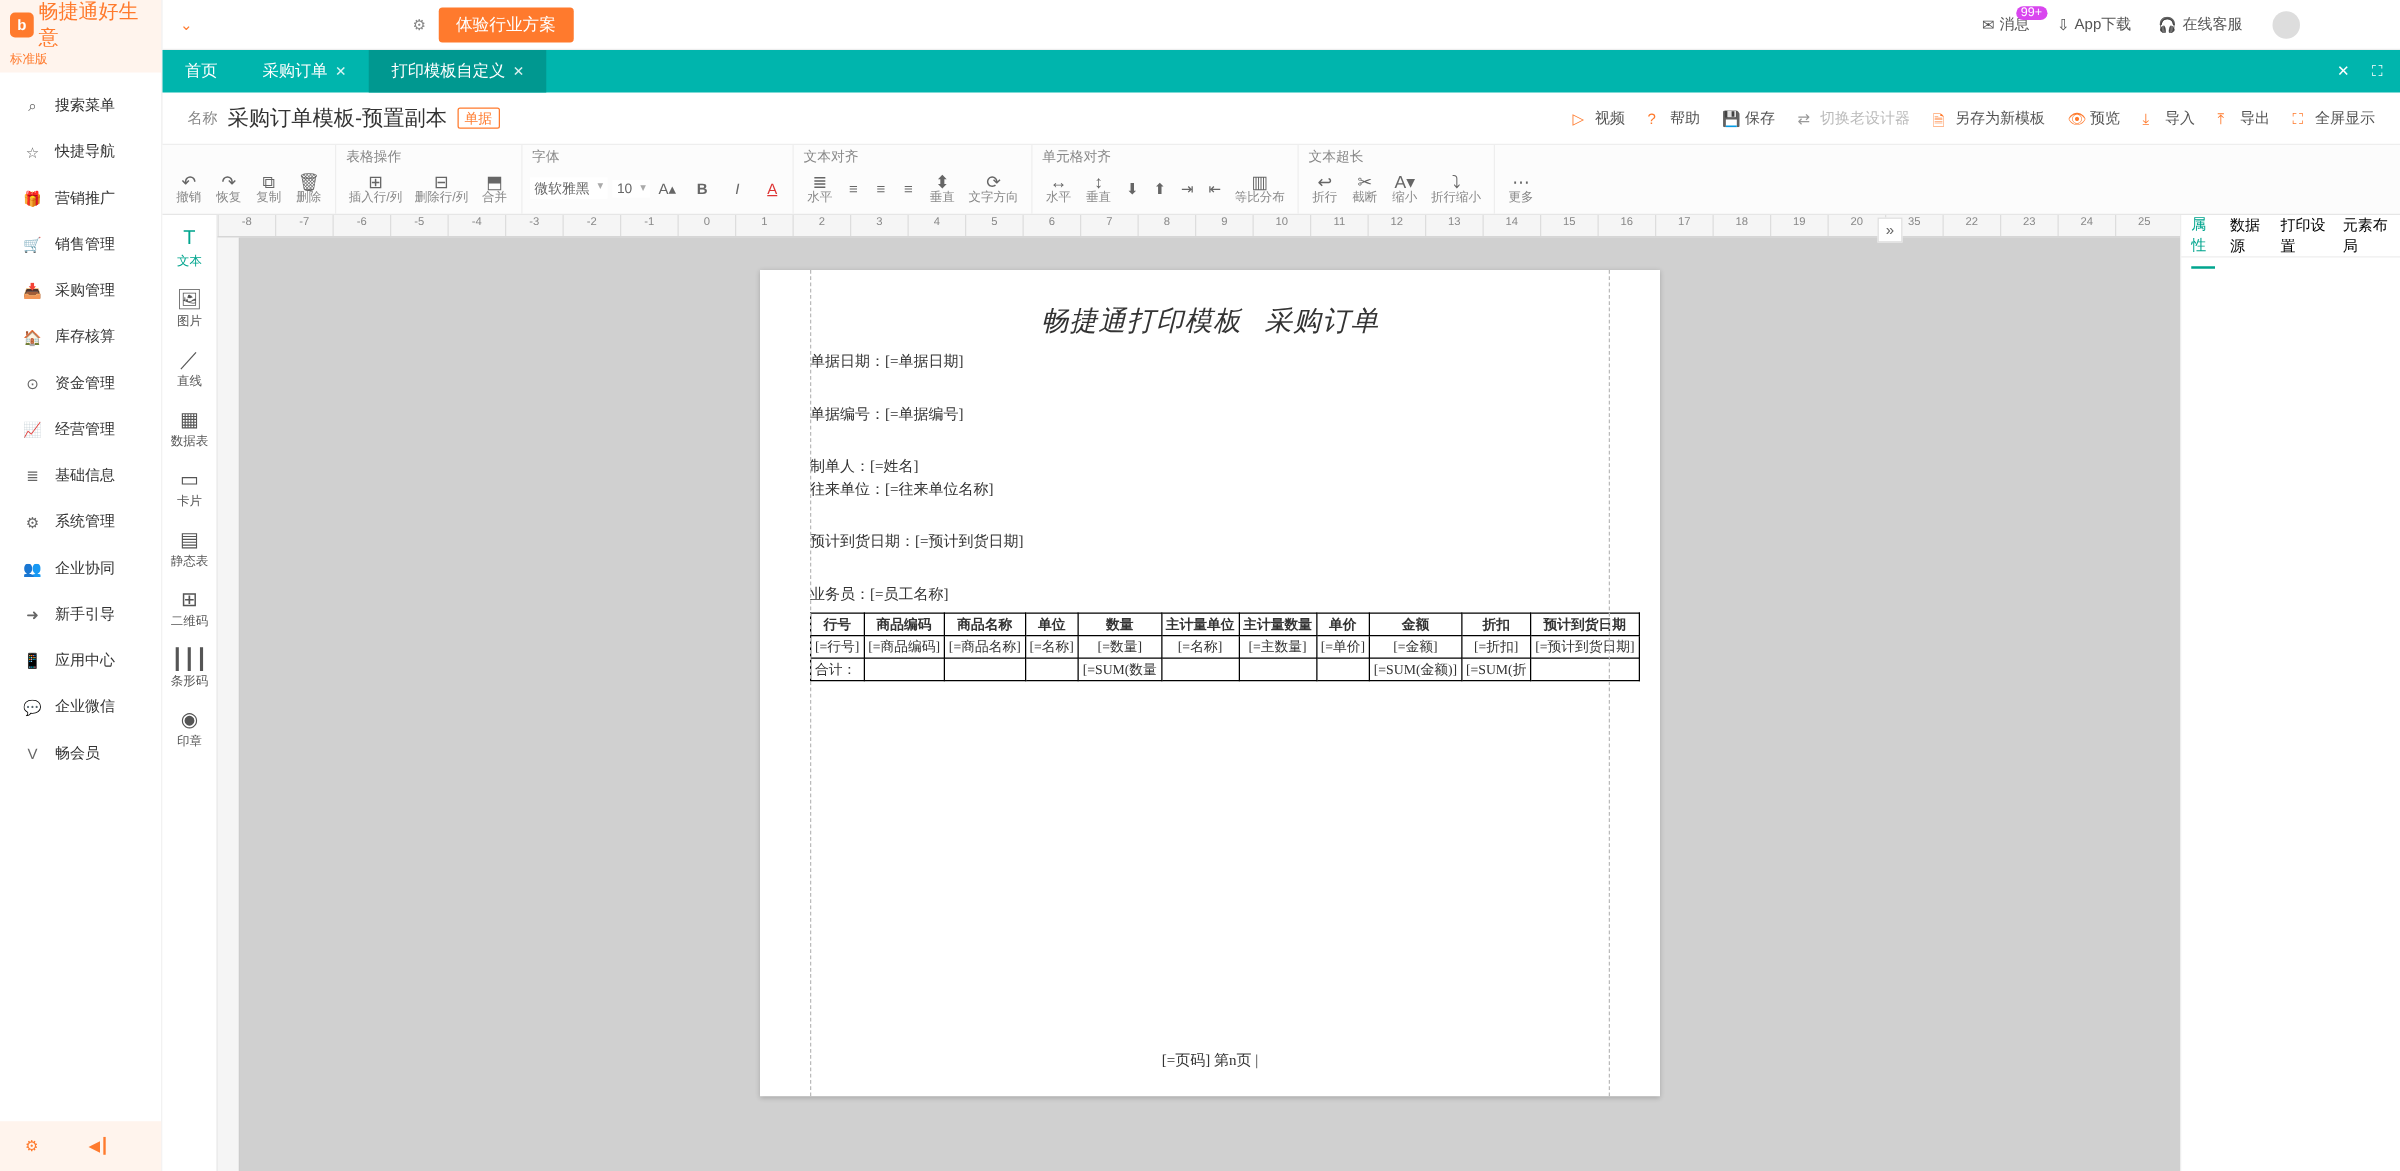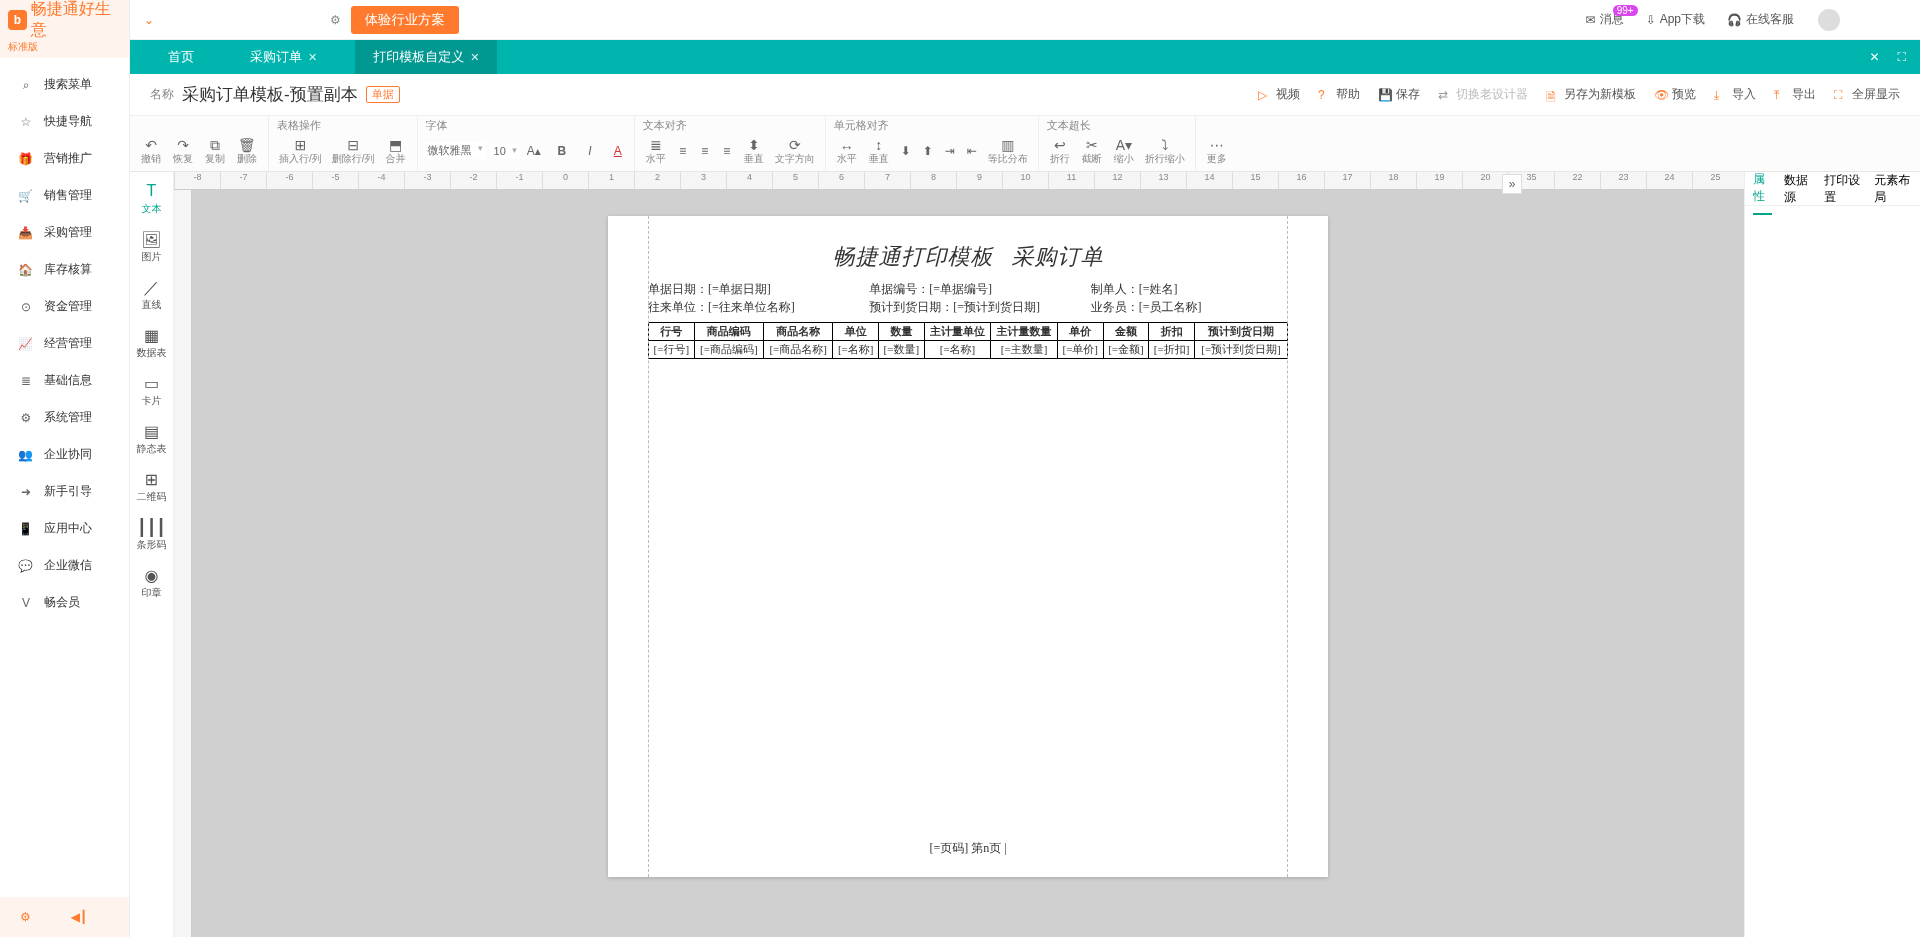--- a/index.html
+++ b/index.html
@@ -26,21 +26,21 @@
 .chev { color:#ff7a2d; margin-left: 4px; }
 .gear { color:#888; }
 .btn-orange { background: #ff7a2d; color: #fff; padding: 5px 14px; border-radius: 3px; border: none; cursor: pointer; }
 .top-spacer { flex: 1; }
 .top-link { display: flex; align-items: center; gap: 4px; color: #555; cursor: pointer; padding: 0 6px; position:relative;}
 .badge { position:absolute; top:-6px; right:-8px; background:#d946ef; color:#fff; border-radius:8px; font-size:10px; padding:0 4px; }
 .avatar { width: 22px; height: 22px; background: #ddd; border-radius: 50%; margin-left:8px;}
 
 
 .tabbar { height: 34px; background: #00b5ad; display: flex; align-items: stretch; }
-.tab { display: flex; align-items: center; padding: 0 18px; color: #fff; cursor: pointer; gap: 6px; font-size: 13px; margin-left: 20px; }
+.tab { display: flex; align-items: center; padding: 0 18px; color: #fff; cursor: pointer; gap: 6px; font-size: 13px; }
 .tab.active { background: #009890; }
 .tab .close { font-size: 11px; opacity: .85; }
 .tabbar-spacer { flex: 1; }
 .tabbar-right { display: flex; align-items: center; gap: 2px; padding-right: 6px;}
 .tabbar-btn { color:#fff; padding: 0 8px; cursor:pointer; display:flex; align-items:center;}
 
 
 .titlerow { height: 42px; display: flex; align-items: center; padding: 0 20px; border-bottom: 1px solid #eee; gap: 8px; }
 .titlerow .lbl { color: #888; }
 .titlerow .name { font-size: 17px; font-weight: 500; }
@@ -76,21 +76,21 @@
 .hruler { height: 18px; background: #f5f5f5; border-bottom: 1px solid #ccc; display:flex; font-size:9px; color:#888; overflow:hidden;}
 .hruler span{ flex:0 0 46px; text-align:center; border-left:1px solid #ddd;}
 .canvas-body { position:absolute; top:18px; left:18px; right:0; bottom:0; overflow:auto; display:flex; justify-content:center; padding:26px 0 60px;}
 .vruler { position:absolute; top:18px; left:0; width:18px; bottom:0; background:#f5f5f5; border-right:1px solid #ccc;}
 .page { width: 720px; min-height: 440px; background: #fff; box-shadow: 0 1px 4px rgba(0,0,0,.2); position: relative; }
 .page-margin-l, .page-margin-r { position:absolute; top:0; bottom:0; border-left:1px dashed #bbb;}
 .page-margin-l{left:40px;} .page-margin-r{right:40px;}
 .page-inner { padding: 26px 40px; font-family: "SimSun", serif; }
 .doc-title { text-align: center; font-size: 22px; font-style: italic; font-family: "KaiTi","STKaiti",serif; margin-bottom: 8px; letter-spacing:1px;}
 .doc-title .sp{ display:inline-block; width:18px;}
-.meta-row { display: flex; gap: 24px; font-size: 12px; line-height: 18px;}
+.meta-row { display: flex; gap: 24px; font-size: 12px; line-height: 18px; flex-direction: column;}
 .meta-row > div { flex: 1; }
 .meta-row b { font-weight: normal; }
 .doc-table { border-collapse: collapse; width: 100%; margin-top: 6px; font-size: 11px;}
 .doc-table th, .doc-table td { border: 1px solid #000; padding: 1px 3px; text-align: center; height:16px; overflow:hidden; white-space:nowrap;}
 .doc-table td.left { text-align: left; }
 .doc-footer { position:absolute; bottom:20px; left:0; right:0; text-align:center; font-size:12px; font-family:"SimSun",serif;}
 
 .right-panel { width: 176px; background: #fff; border-left: 1px solid #eee; }
 .rp-collapse { position:absolute; right:222px; top:2px; background:#fff; border:1px solid #ddd; width:20px; height:20px; display:flex; align-items:center; justify-content:center; color:#666; cursor:pointer; z-index:5;}
 .rp-tabs { display: flex; border-bottom: 1px solid #eee; padding: 0 8px; gap: 12px; height: 34px; align-items: center;}
@@ -520,20 +520,33 @@
                       <td>[=商品名称]</td>
                       <td>[=名称]</td>
                       <td>[=数量]</td>
                       <td>[=名称]</td>
                       <td>[=主数量]</td>
                       <td>[=单价]</td>
                       <td>[=金额]</td>
                       <td>[=折扣]</td>
                       <td>[=预计到货日期]</td>
                     </tr>
+                  <tr id="tsum">
+                      <td class="left">合计：</td>
+                      <td></td>
+                      <td></td>
+                      <td></td>
+                      <td>[=SUM(数量</td>
+                      <td></td>
+                      <td></td>
+                      <td></td>
+                      <td>[=SUM(金额)]</td>
+                      <td>[=SUM(折</td>
+                      <td></td>
+                    </tr>
                 </tbody>
               </table>
             </div>
             <div class="doc-footer">[=页码]    第n页    |</div>
           </div>
         </div>
       </div>
 
       <div class="right-panel">
         <div class="rp-tabs" id="rptabs">

